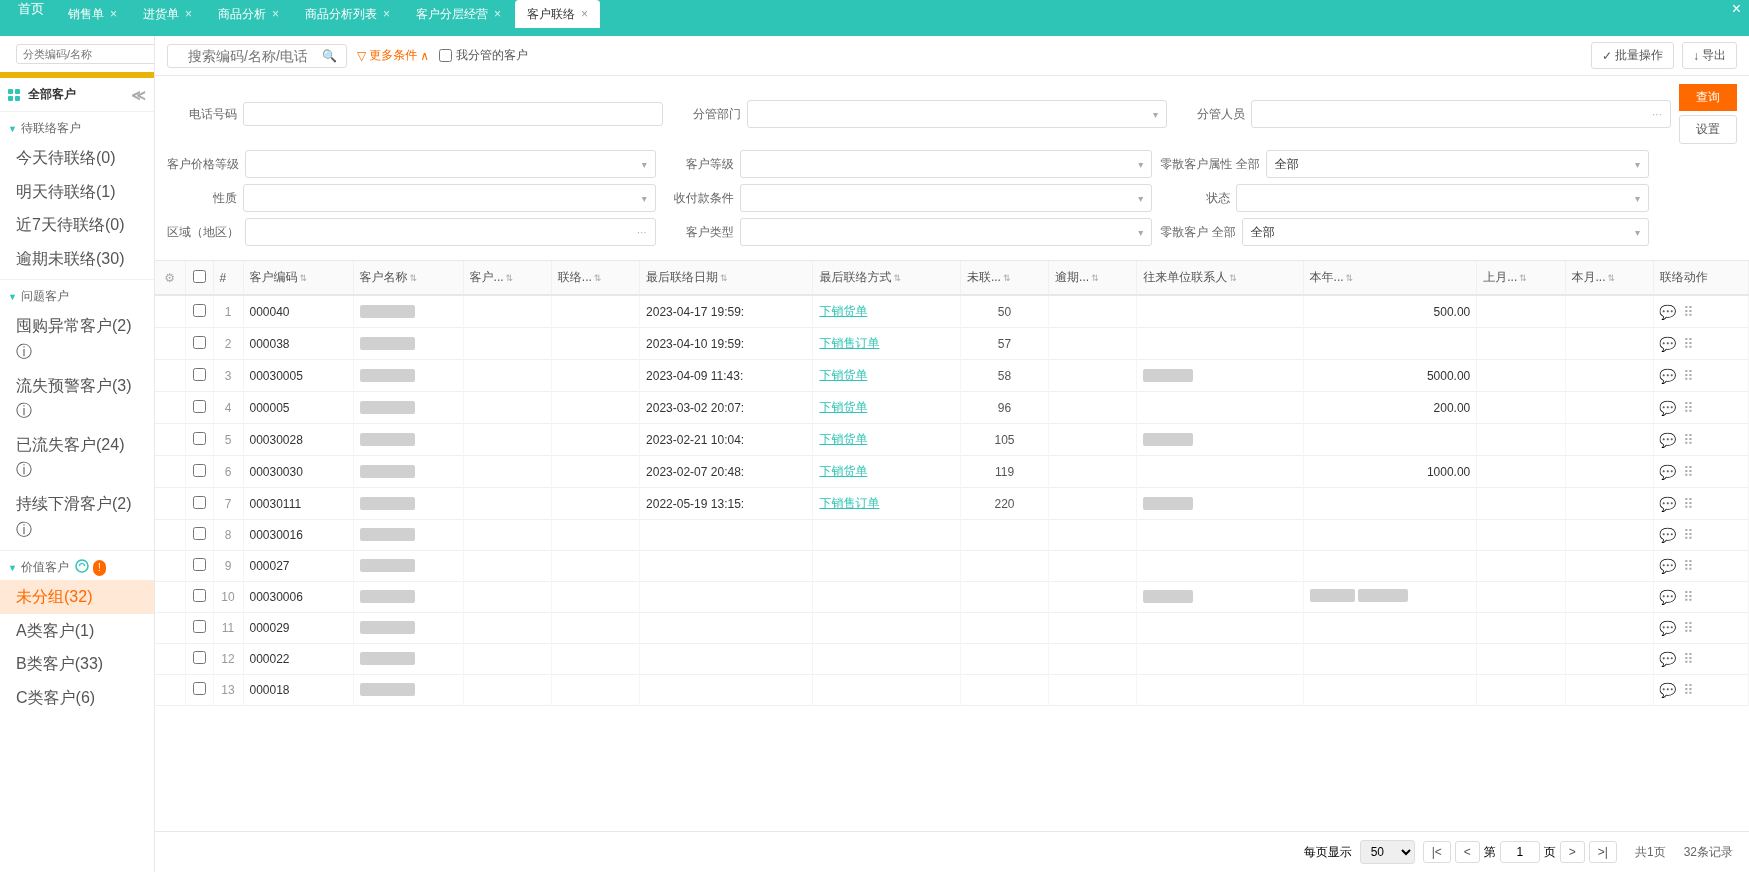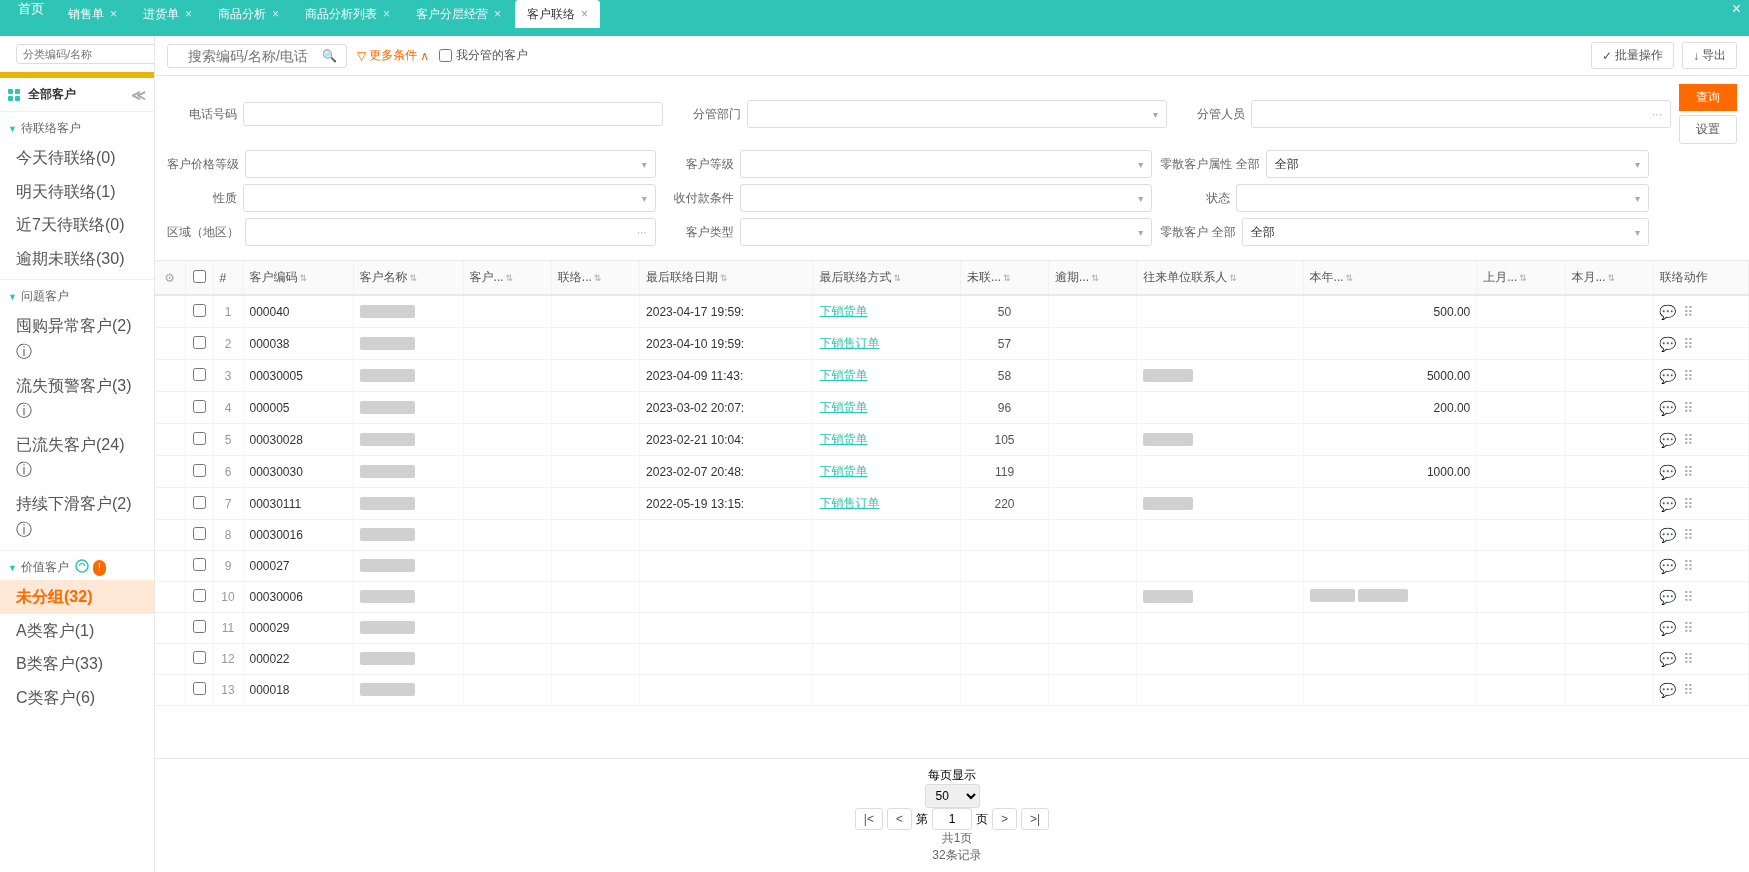--- a/index.html
+++ b/index.html
@@ -104,21 +104,21 @@
       gap: 4px;
     }
     .sidebar-group-label .triangle { font-size: 9px; color: #2ec4b6; }
     .sidebar-item {
       padding: 4px 16px;
       color: #555;
       cursor: pointer;
       font-size: 16px;
       line-height: 1.6;
     }
-    .sidebar-item.active { background: #ffe8d6; color: #ff6a00; font-weight: bold; }
+    .sidebar-item.active { background: #ffe8d6; color: #ff6a00; font-weight: normal; }
     .sidebar-divider { height: 1px; background: #f0f0f0; margin: 4px 0; }
 
     
     .content-area {
       flex: 1;
       display: flex;
       flex-direction: column;
       overflow: hidden;
     }
 
@@ -332,21 +332,21 @@
     .row-num { color: #999; text-align: center; width: 30px; }
 
     
     .pagination-bar {
       display: flex;
       align-items: center;
       justify-content: flex-end;
       padding: 8px 16px;
       background: #fff;
       border-top: 1px solid #e8e8e8;
-      flex-direction: column;
+      gap: 8px;
     }
     .pagination-controls {
       display: flex;
       align-items: center;
       gap: 4px;
     }
     .page-btn {
       border: 1px solid #ddd;
       background: #fff;
       padding: 3px 8px;

